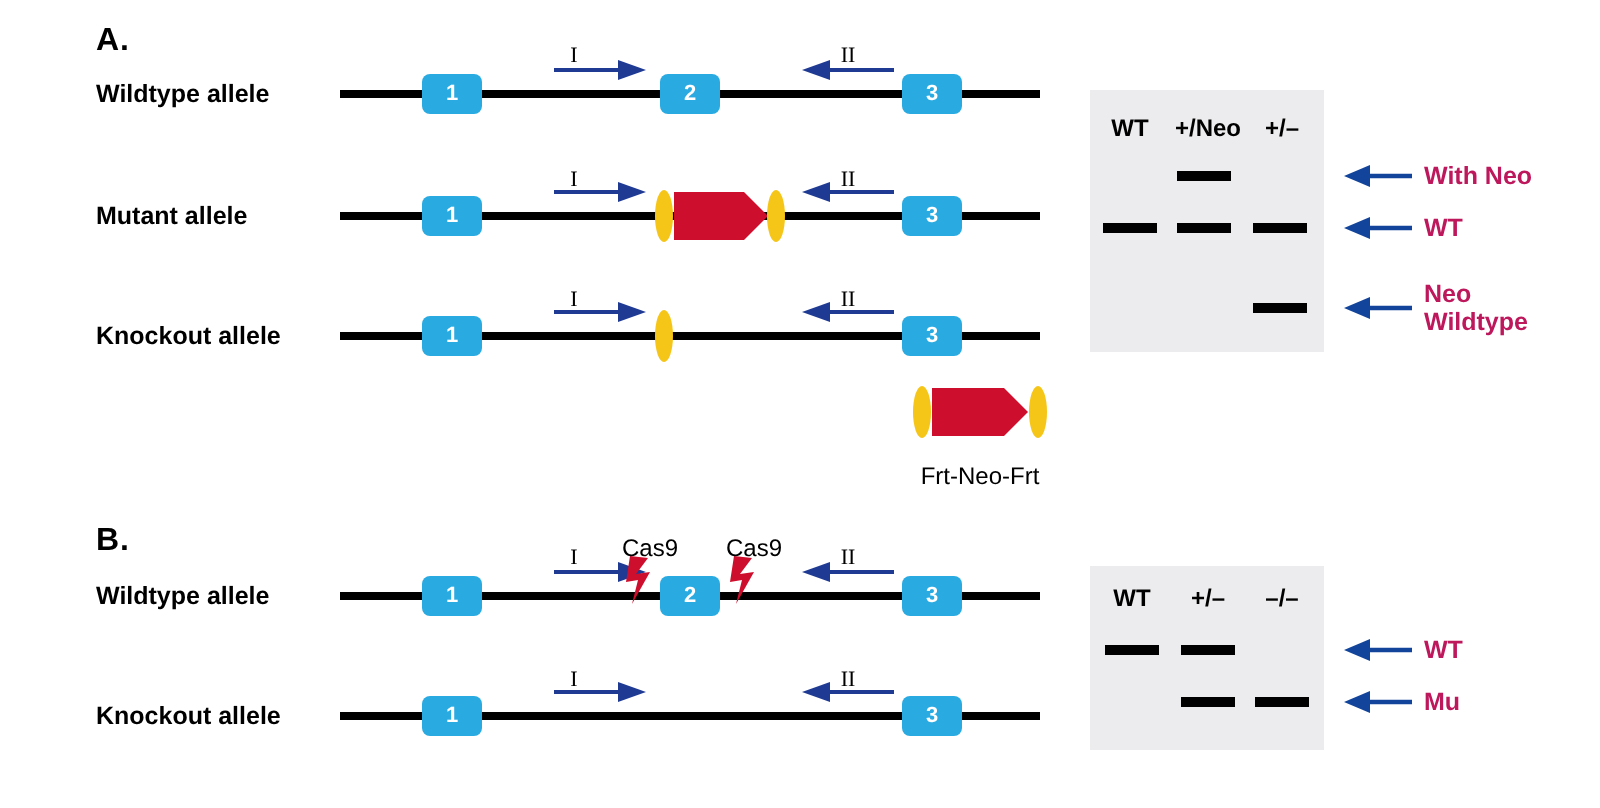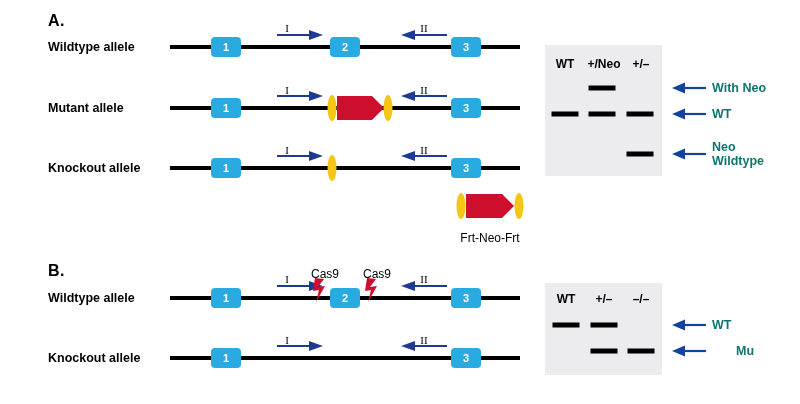--- a/index.html
+++ b/index.html
@@ -128,21 +128,21 @@
   
   .gel-annot-arrow {
     position: absolute;
     transform: translateY(-50%);
   }
   .gel-annot-arrow svg { display: block; overflow: visible; }
   .gel-annot-label {
     position: absolute;
     font-size: 12.5px;
     font-weight: bold;
-    color: #0f766e;
+    color: #be185d;
     transform: translateY(-50%);
     white-space: nowrap;
     line-height: 14px;
   }
 </style>
 </head>
 <body>
 
 <div id="figure">
     <div class="panel-letter" style="left: 48px; top: 12px;">A.</div>
@@ -300,16 +300,16 @@
     </div>
     <div class="gel-annot-label" style="left: 712px; top: 325px;">
       <div>WT</div>
     </div>
     <div class="gel-annot-arrow" style="left: 672px; top: 351px;">
       <svg width="34" height="11" viewBox="0 0 34 11">
         <line x1="34" y1="5.5" x2="10" y2="5.5" stroke="#12449B" stroke-width="2.2"></line>
         <polygon points="13,0 0,5.5 13,11" fill="#12449B"></polygon>
       </svg>
     </div>
-    <div class="gel-annot-label" style="left: 736px; top: 351px;">
+    <div class="gel-annot-label" style="left: 712px; top: 351px;">
       <div>Mu</div>
     </div>
   </div>
 
 </body></html>

